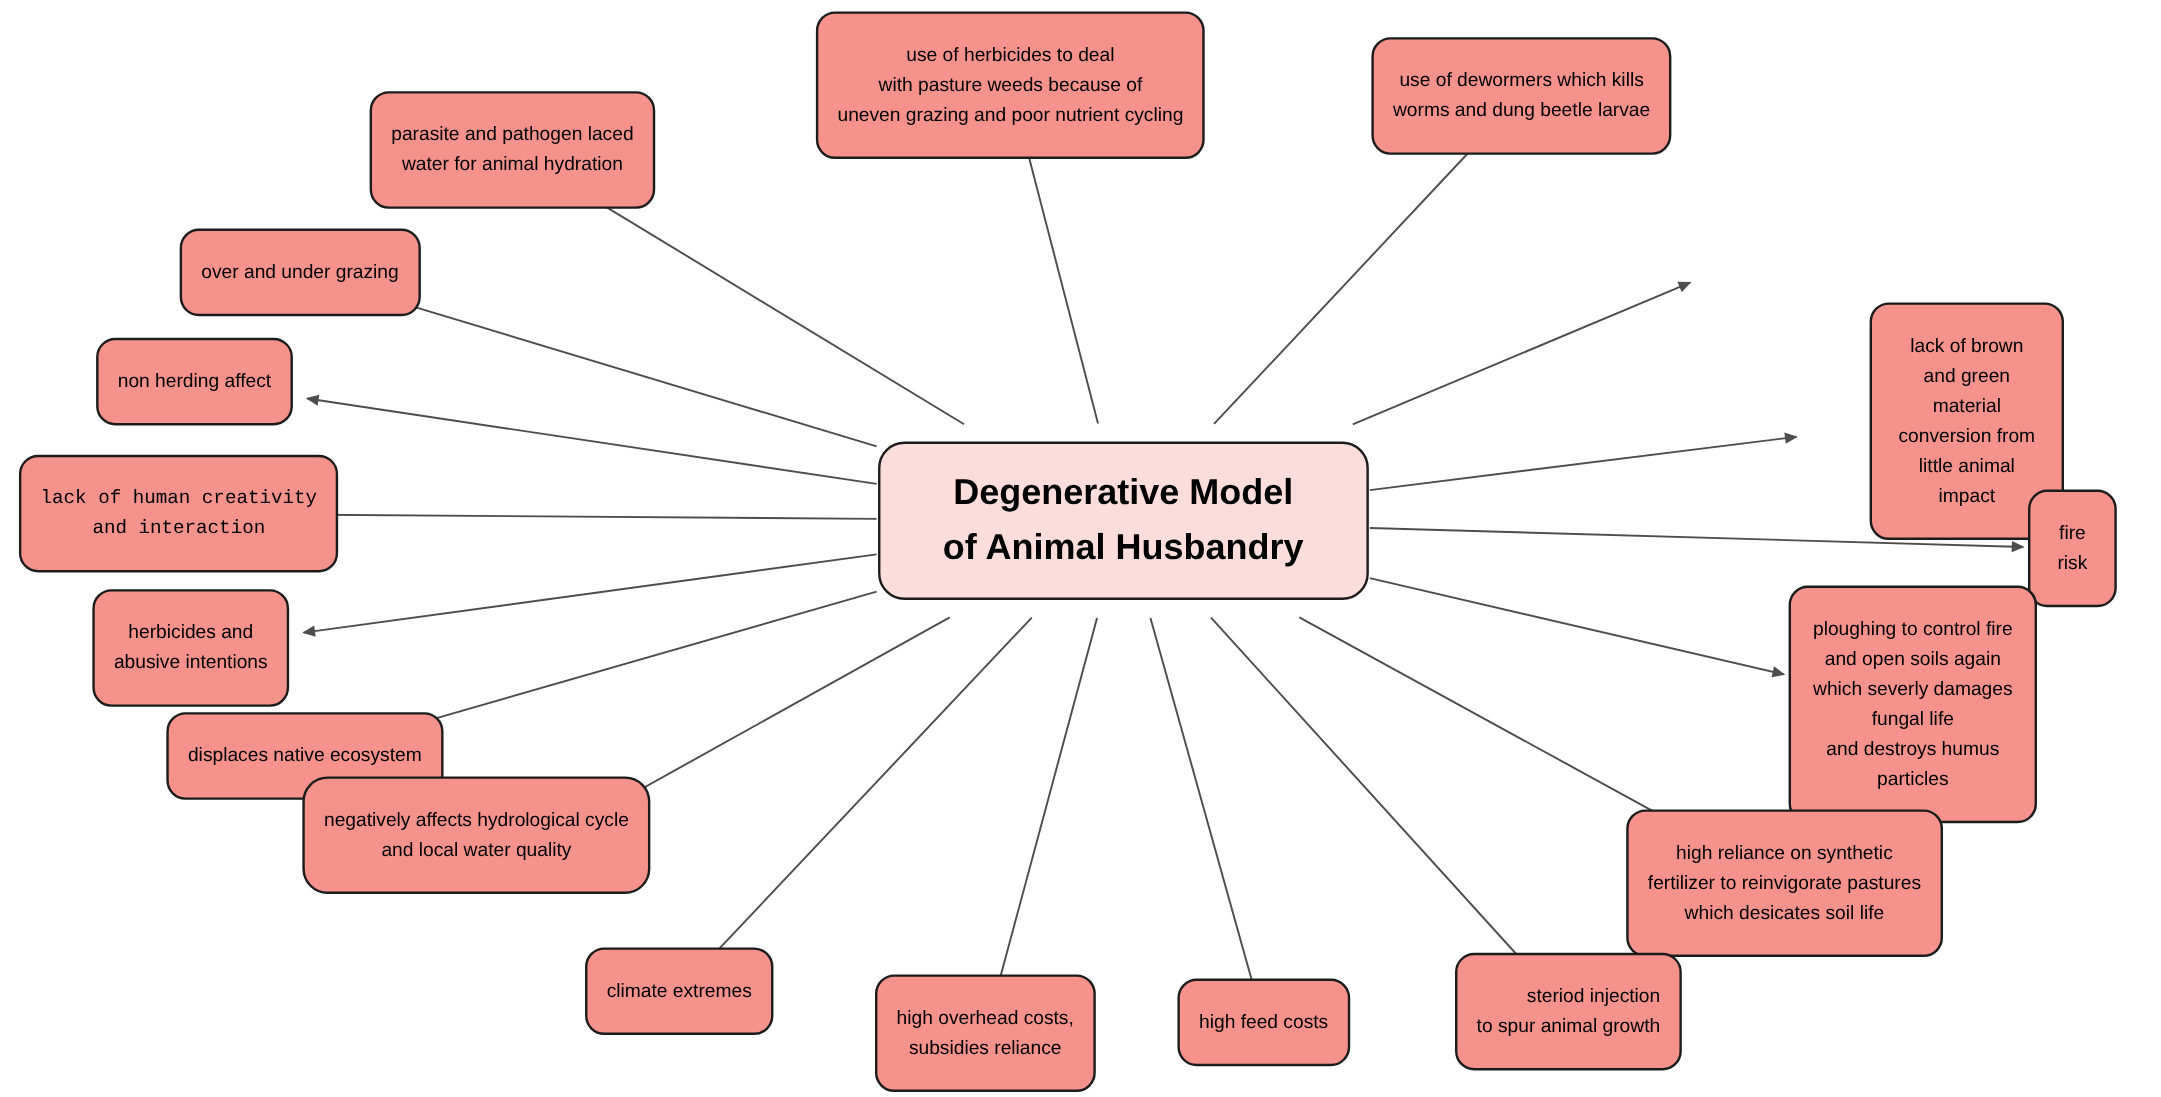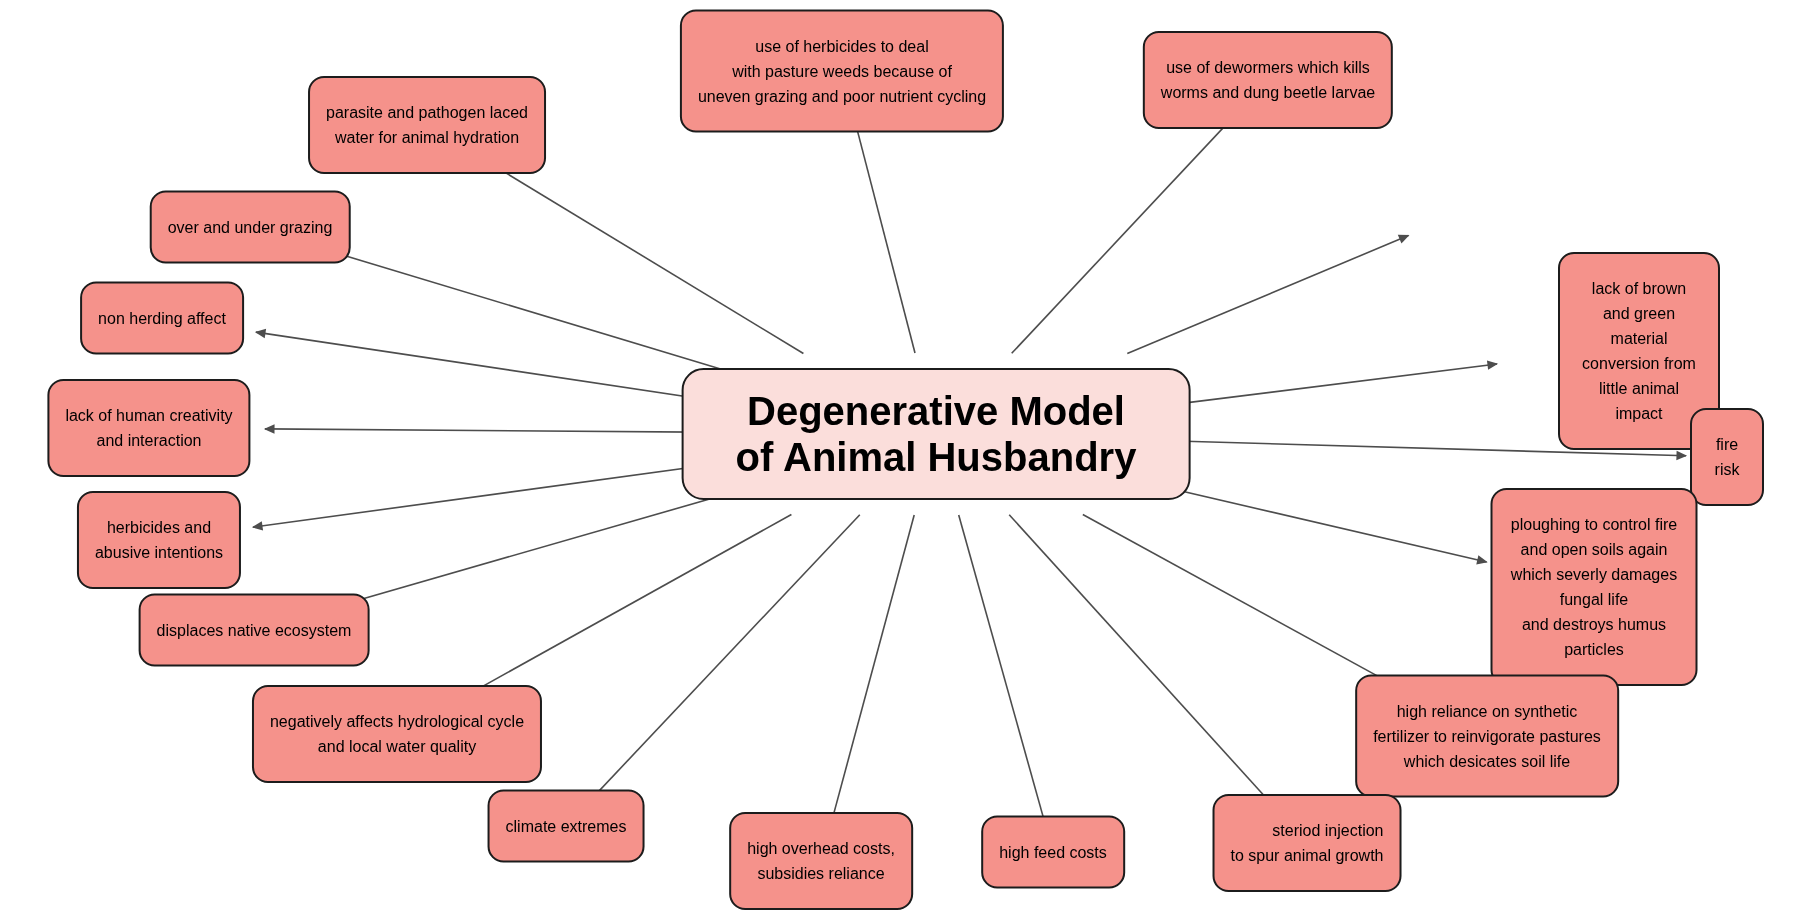--- a/index.html
+++ b/index.html
@@ -31,21 +31,21 @@
     white-space: pre-line;
     color: var(--text, #000);
   }
   .center-node {
     position: absolute;
     transform: translate(-50%, -50%);
     background: var(--center-fill, #FBDEDB);
     border: 2.5px solid var(--border, #1c1c1c);
     border-radius: 22px;
     padding: 18px 52px;
-    font-size: 40px;
+    font-size: 30px;
     line-height: 46px;
     font-weight: bold;
     text-align: center;
     white-space: pre-line;
     color: var(--text, #000);
   }
 </style>
 </head>
 <body>
 
@@ -83,31 +83,31 @@
 uneven grazing and poor nutrient cycling</div>
     <div class="node" style="left: 1268px; top: 80px;">use of dewormers which kills
 worms and dung beetle larvae</div>
     <div class="node" style="left: 427px; top: 125px;">parasite and pathogen laced
 water for animal hydration</div>
     <div class="node" style="left: 250px; top: 227px;">over and under grazing</div>
     <div class="node" style="left: 162px; top: 318px;">non herding affect</div>
     <div class="node" style="left: 1601px; top: 351px; margin-left: 38px;">lack of brown
 and green material
 conversion from little animal impact</div>
-    <div class="node" style="left: 149px; top: 428px;">lack of human creativity
+    <div class="node" style="left: 149px; top: 428px; font-family: Liberation Mono, monospace;">lack of human creativity
 and interaction</div>
     <div class="node" style="left: 1727px; top: 457px;">fire risk</div>
     <div class="node" style="left: 159px; top: 540px;">herbicides and
 abusive intentions</div>
     <div class="node" style="left: 1594px; top: 587px;">ploughing to control fire
 and open soils again
 which severly damages fungal life
 and destroys humus particles</div>
     <div class="node" style="left: 254px; top: 630px;">displaces native ecosystem</div>
-    <div class="node" style="left: 397px; top: 734px;">negatively affects hydrological cycle
+    <div class="node" style="left: 397px; top: 696px; border-radius: 21px;">negatively affects hydrological cycle
 and local water quality</div>
     <div class="node" style="left: 1487px; top: 736px;">high reliance on synthetic
 fertilizer to reinvigorate pastures
 which desicates soil life</div>
     <div class="node" style="left: 821px; top: 861px;">high overhead costs,
 subsidies reliance</div>
     <div class="node" style="left: 566px; top: 826px;">climate extremes</div>
     <div class="node" style="left: 1053px; top: 852px;">high feed costs</div>
     <div class="node" style="left: 1307px; top: 843px; text-align: right;">steriod injection
 to spur animal growth</div>

